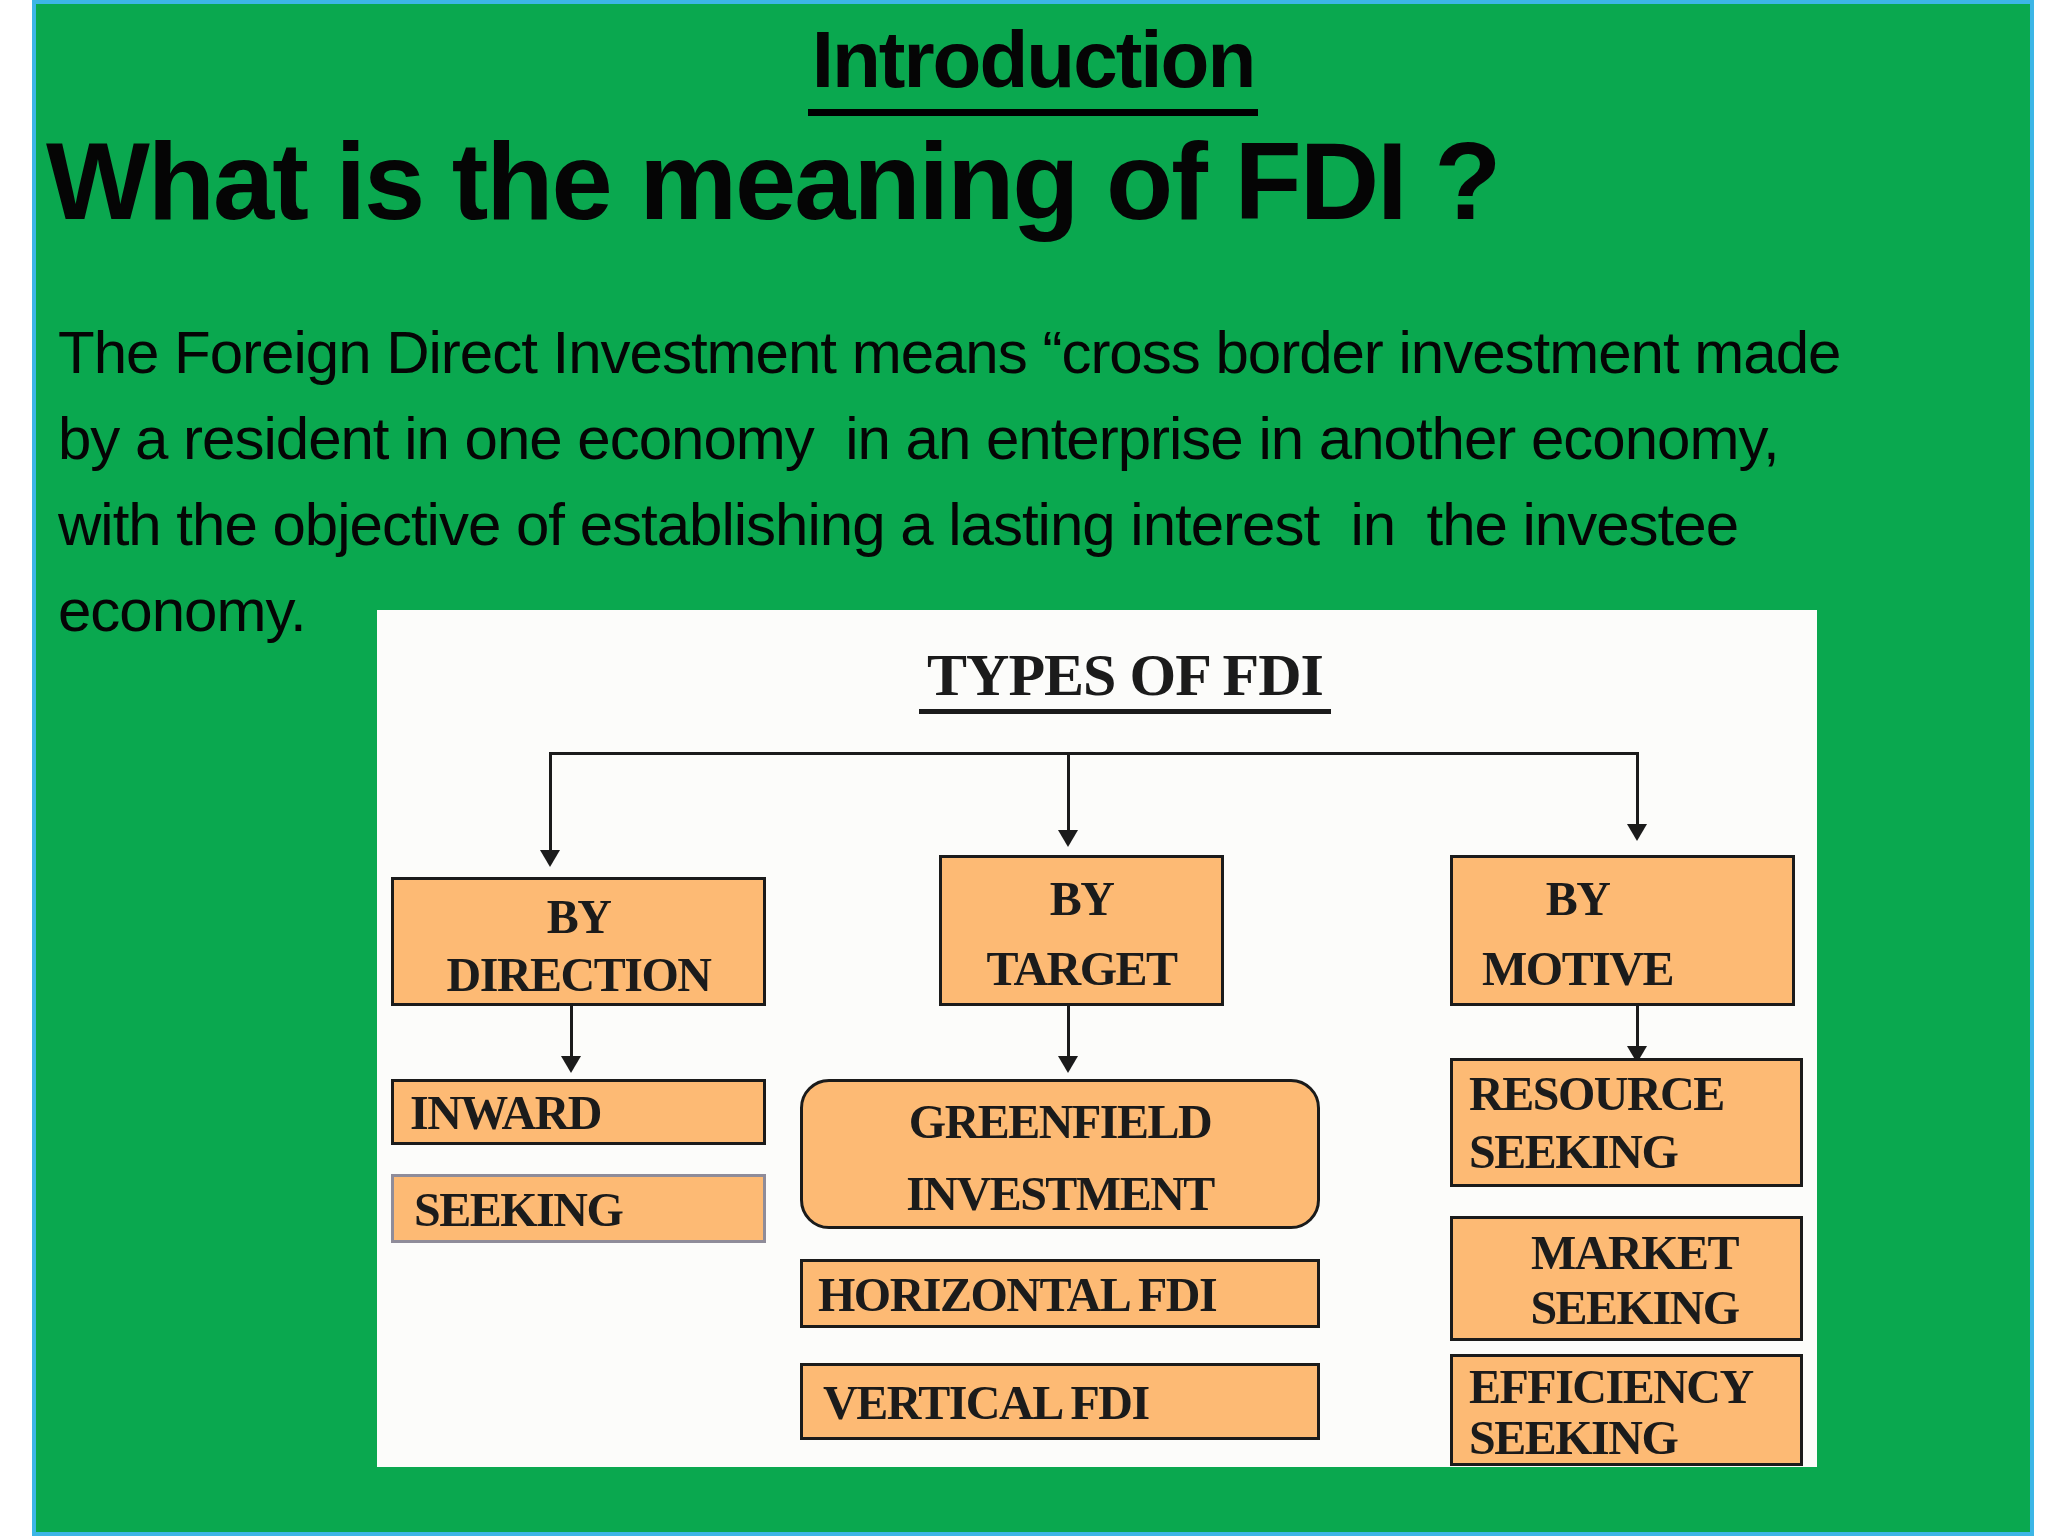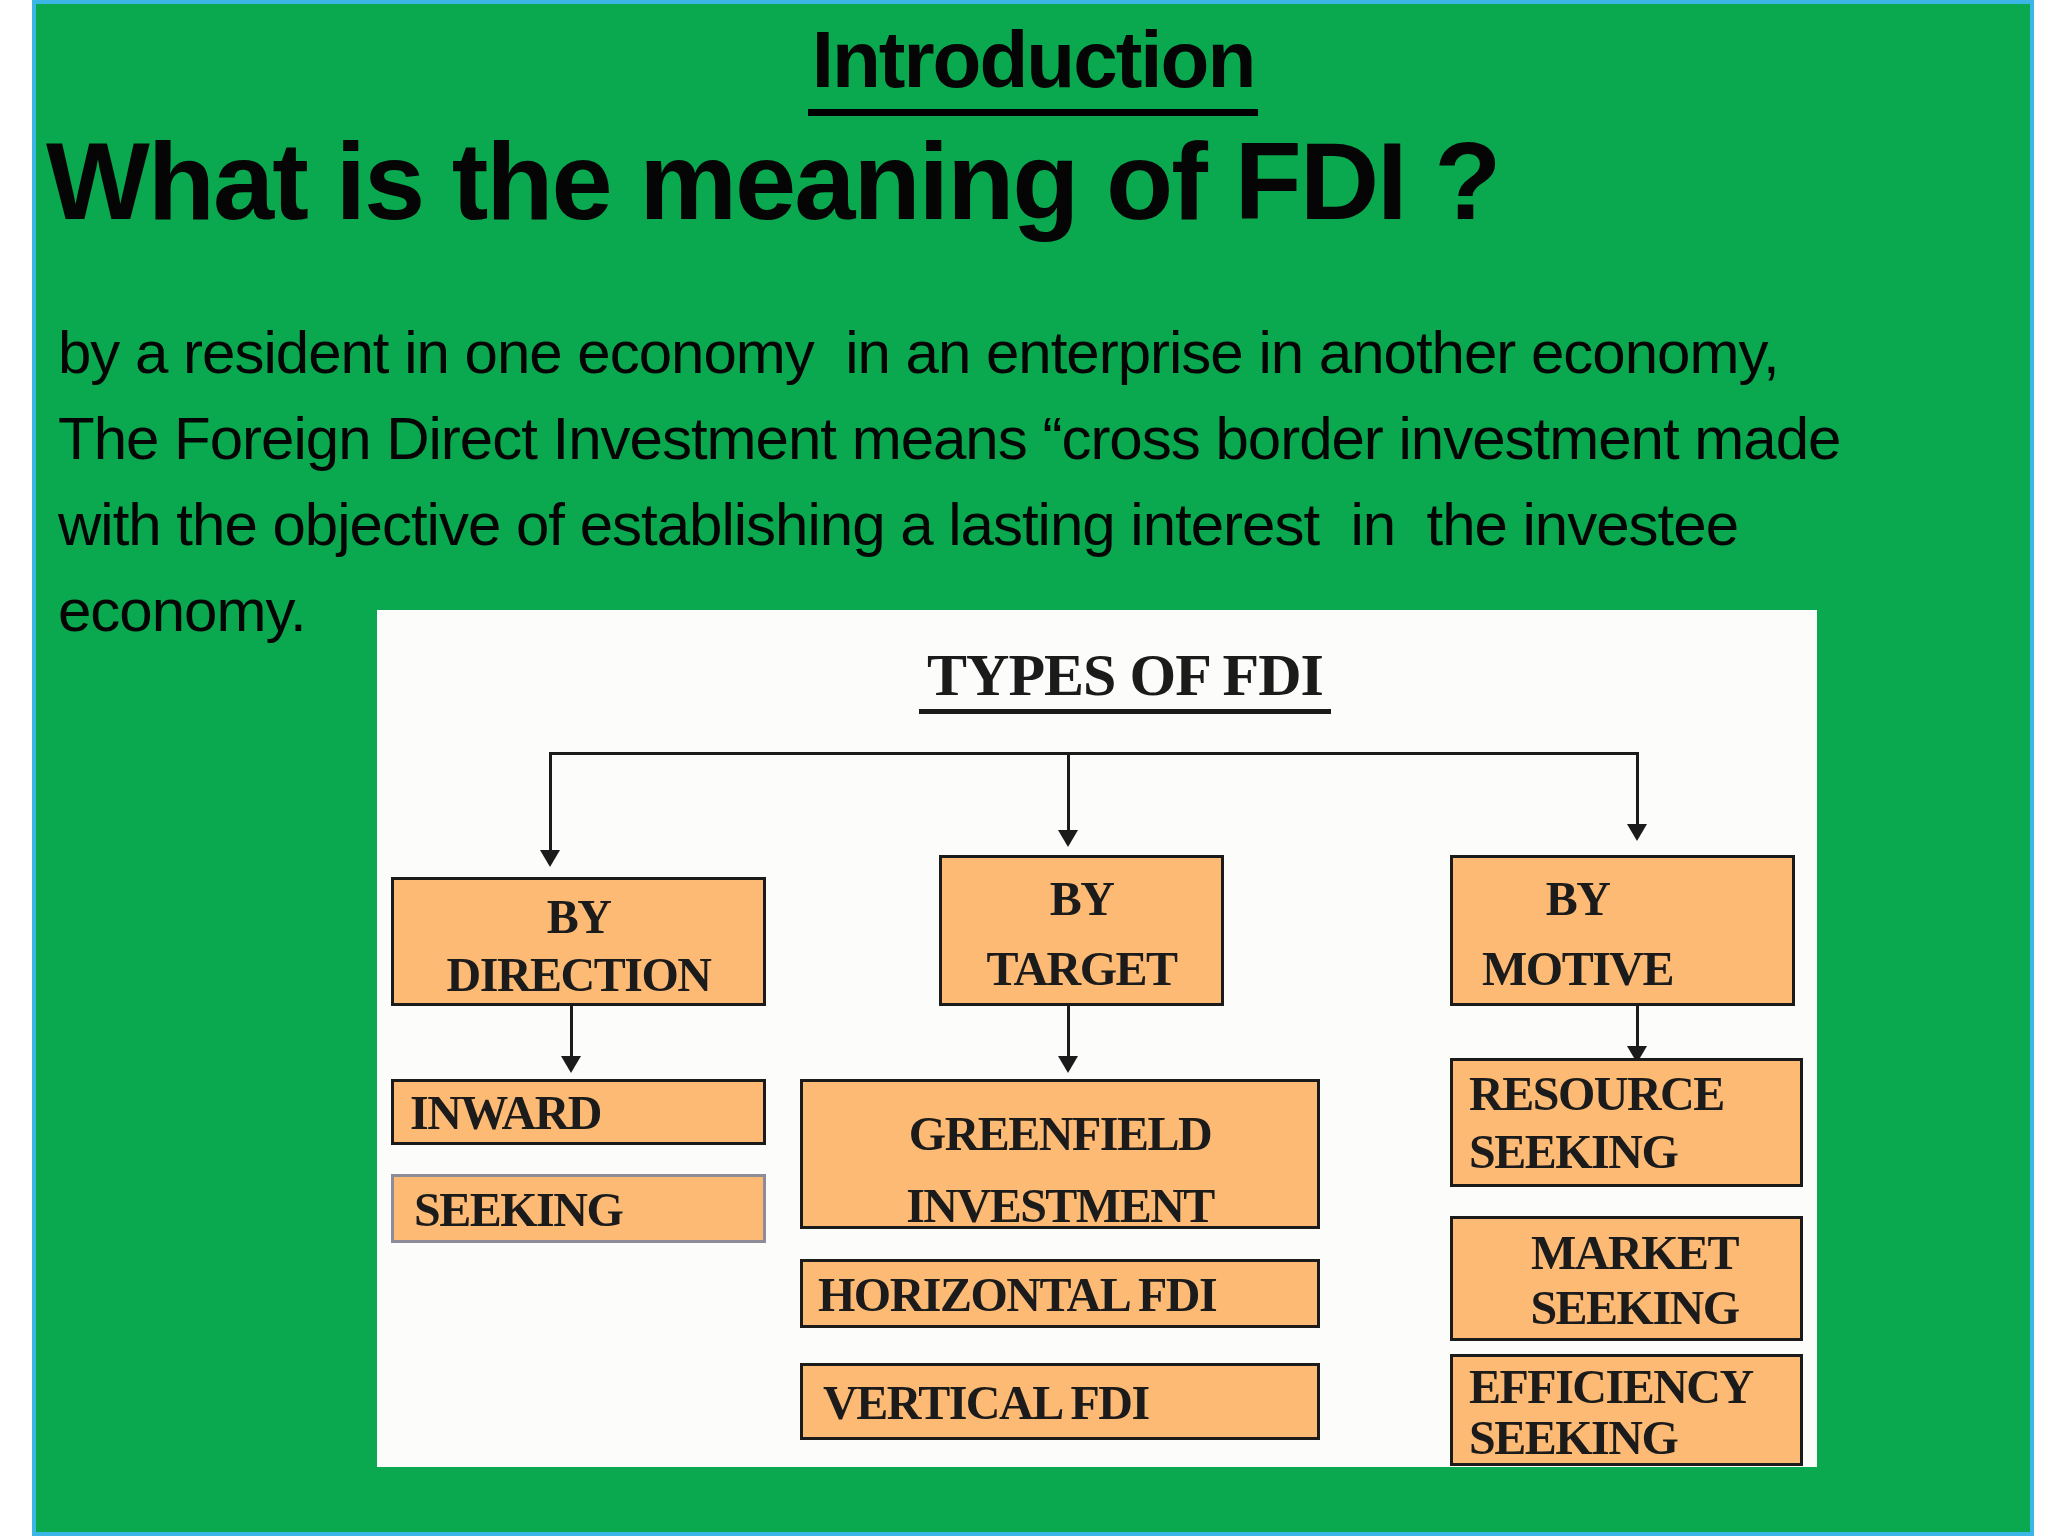--- a/index.html
+++ b/index.html
@@ -60,21 +60,21 @@
   .dbox .dline{white-space:pre;}
   .ctr{text-align:center;}
   .b-direction{left:14px;top:267px;width:375px;height:129px;padding-top:8px;}
   .b-direction .dline{line-height:58px;}
   .b-target{left:562px;top:245px;width:285px;height:151px;padding-top:6px;}
   .b-target .dline{line-height:70px;}
   .b-motive{left:1073px;top:245px;width:345px;height:151px;padding-top:6px;padding-right:90px;}
   .b-motive .dline{line-height:70px;}
   .b-inward{left:14px;top:469px;width:375px;height:66px;line-height:62px;padding-left:16px;}
   .b-outward{left:14px;top:564px;width:375px;height:69px;line-height:65px;padding-left:20px;border-color:var(--gray-border);}
-  .b-greenfield{left:423px;top:469px;width:520px;height:150px;padding-top:16px;}
+  .b-greenfield{left:423px;top:469px;width:520px;height:150px;padding-top:4px;border-radius:29px;}
   .b-greenfield .dline{line-height:72px;}
   .b-horizontal{left:423px;top:649px;width:520px;height:69px;line-height:65px;padding-left:15px;}
   .b-vertical{left:423px;top:753px;width:520px;height:77px;line-height:73px;padding-left:20px;}
   .b-resource{left:1073px;top:448px;width:353px;height:129px;padding-top:4px;padding-left:16px;}
   .b-resource .dline{line-height:58px;}
   .b-market{left:1073px;top:606px;width:353px;height:125px;padding-top:6px;padding-left:16px;text-align:center;}
   .b-market .dline{line-height:55px;}
   .b-efficiency{left:1073px;top:744px;width:353px;height:112px;padding-top:4px;padding-left:16px;}
   .b-efficiency .dline{line-height:51px;}
 </style>
@@ -84,22 +84,22 @@
 <div class="canvas">
   <div class="slide">
 
     <div class="kicker-wrap">
       <span class="kicker">Introduction</span>
     </div>
 
     <div class="heading">What is the meaning of FDI ?</div>
 
     <div class="bodytext">
+      <div class="bline">The Foreign Direct Investment means “cross border investment made</div>
       <div class="bline">by a resident in one economy  in an enterprise in another economy,</div>
-      <div class="bline">The Foreign Direct Investment means “cross border investment made</div>
       <div class="bline">with the objective of establishing a lasting interest  in  the investee</div>
       <div class="bline">economy.</div>
     </div>
 
     <div class="diagram">
 
       <div class="dg-title-wrap">
         <span class="dg-title">TYPES OF FDI</span>
       </div>
 

